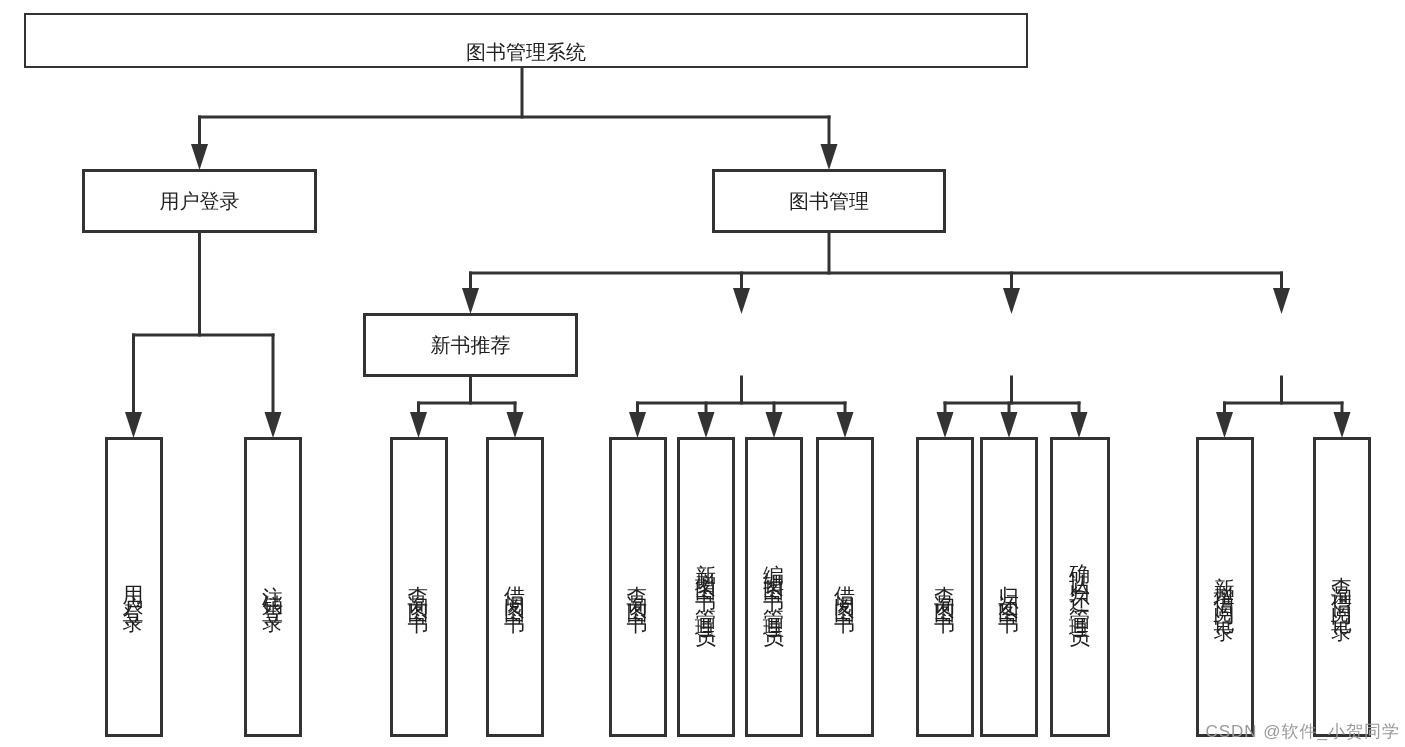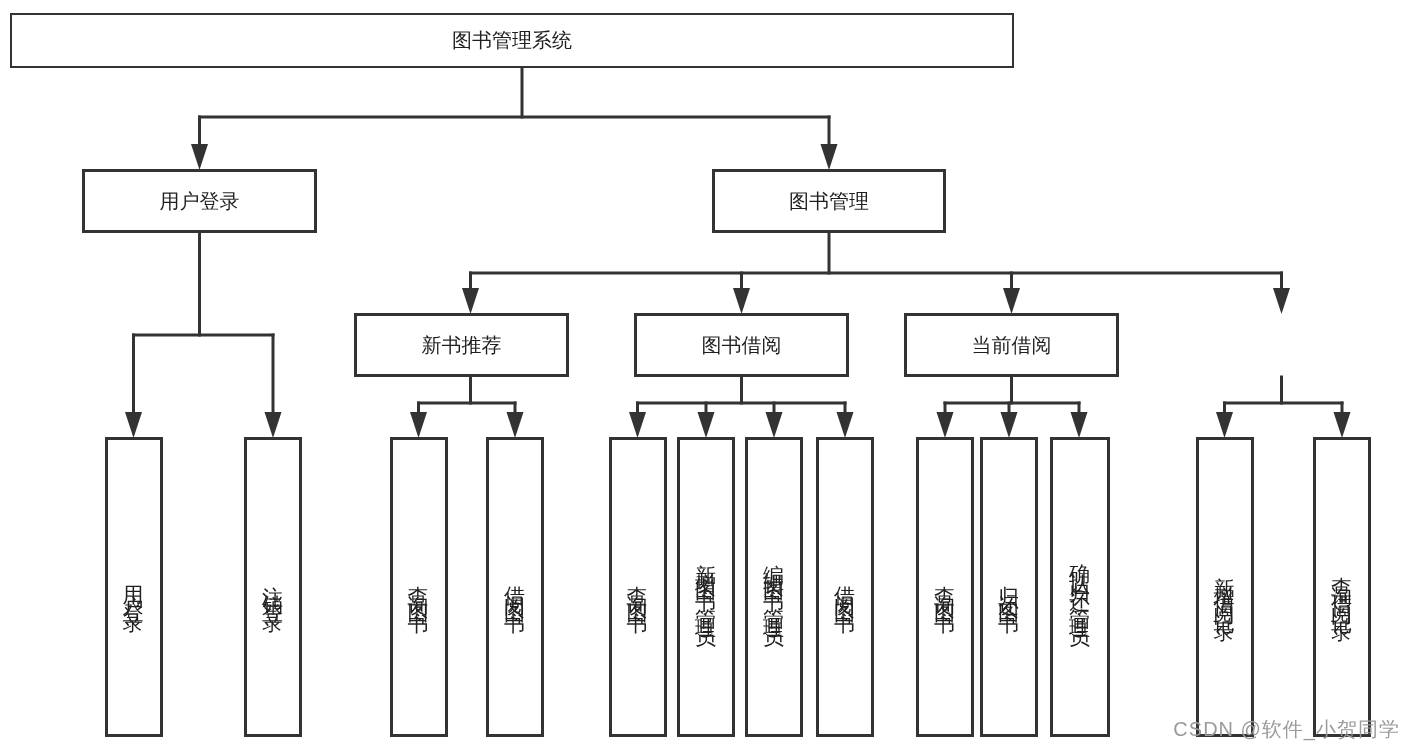--- a/index.html
+++ b/index.html
@@ -23,40 +23,41 @@
     background: #ffffff;
     border: 3px solid #333333;
     display: flex;
     align-items: center;
     justify-content: center;
     color: #1f1f1f;
     font-size: 20px;
     z-index: 2;
   }
   .node.root {
-    left: 10px; top: 13px;
+    left: 24px; top: 13px;
     width: 1004px; height: 55px;
     border-width: 2px;
+    align-items: flex-end;
   }
   .node.lvl2 { top: 169px; height: 64px; }
   .node.lvl3 { top: 313px; height: 64px; width: 215px; }
   .node.leaf { top: 437px; height: 300px; width: 58px; }
   .vtext {
     writing-mode: vertical-rl;
     text-orientation: mixed;
     letter-spacing: 9px;
     font-size: 21px;
     line-height: 1;
     white-space: nowrap;
   }
   .watermark {
     position: absolute;
     right: 5px;
     bottom: 4px;
-    font-size: 20px;
+    font-size: 17px;
     color: #9a9a9a;
     letter-spacing: 1px;
     z-index: 3;
   }
 </style>
 </head>
 <body>
 
 <div class="stage">
 
@@ -119,28 +120,22 @@
     <span>图书管理系统</span>
   </div>
 
   <div class="node lvl2" style="left:82px; width:235px;">
     <span>用户登录</span>
   </div>
   <div class="node lvl2" style="left:712px; width:234px;align-items:center;">
     <span>图书管理</span>
   </div>
 
-  <div class="node lvl3" style="left:354px;">
+  <div class="node lvl3" style="left:363px;">
     <span>新书推荐</span>
-  </div>
-  <div class="node lvl3" style="left:634px;">
-    <span>图书借阅</span>
-  </div>
-  <div class="node lvl3" style="left:904px;">
-    <span>当前借阅</span>
   </div>
 
   <div class="node leaf" style="left:104.5px;">
     <span class="vtext">用户登录</span>
   </div>
   <div class="node leaf" style="left:244px;">
     <span class="vtext">注销登录</span>
   </div>
 
   <div class="node leaf" style="left:389.5px;">

